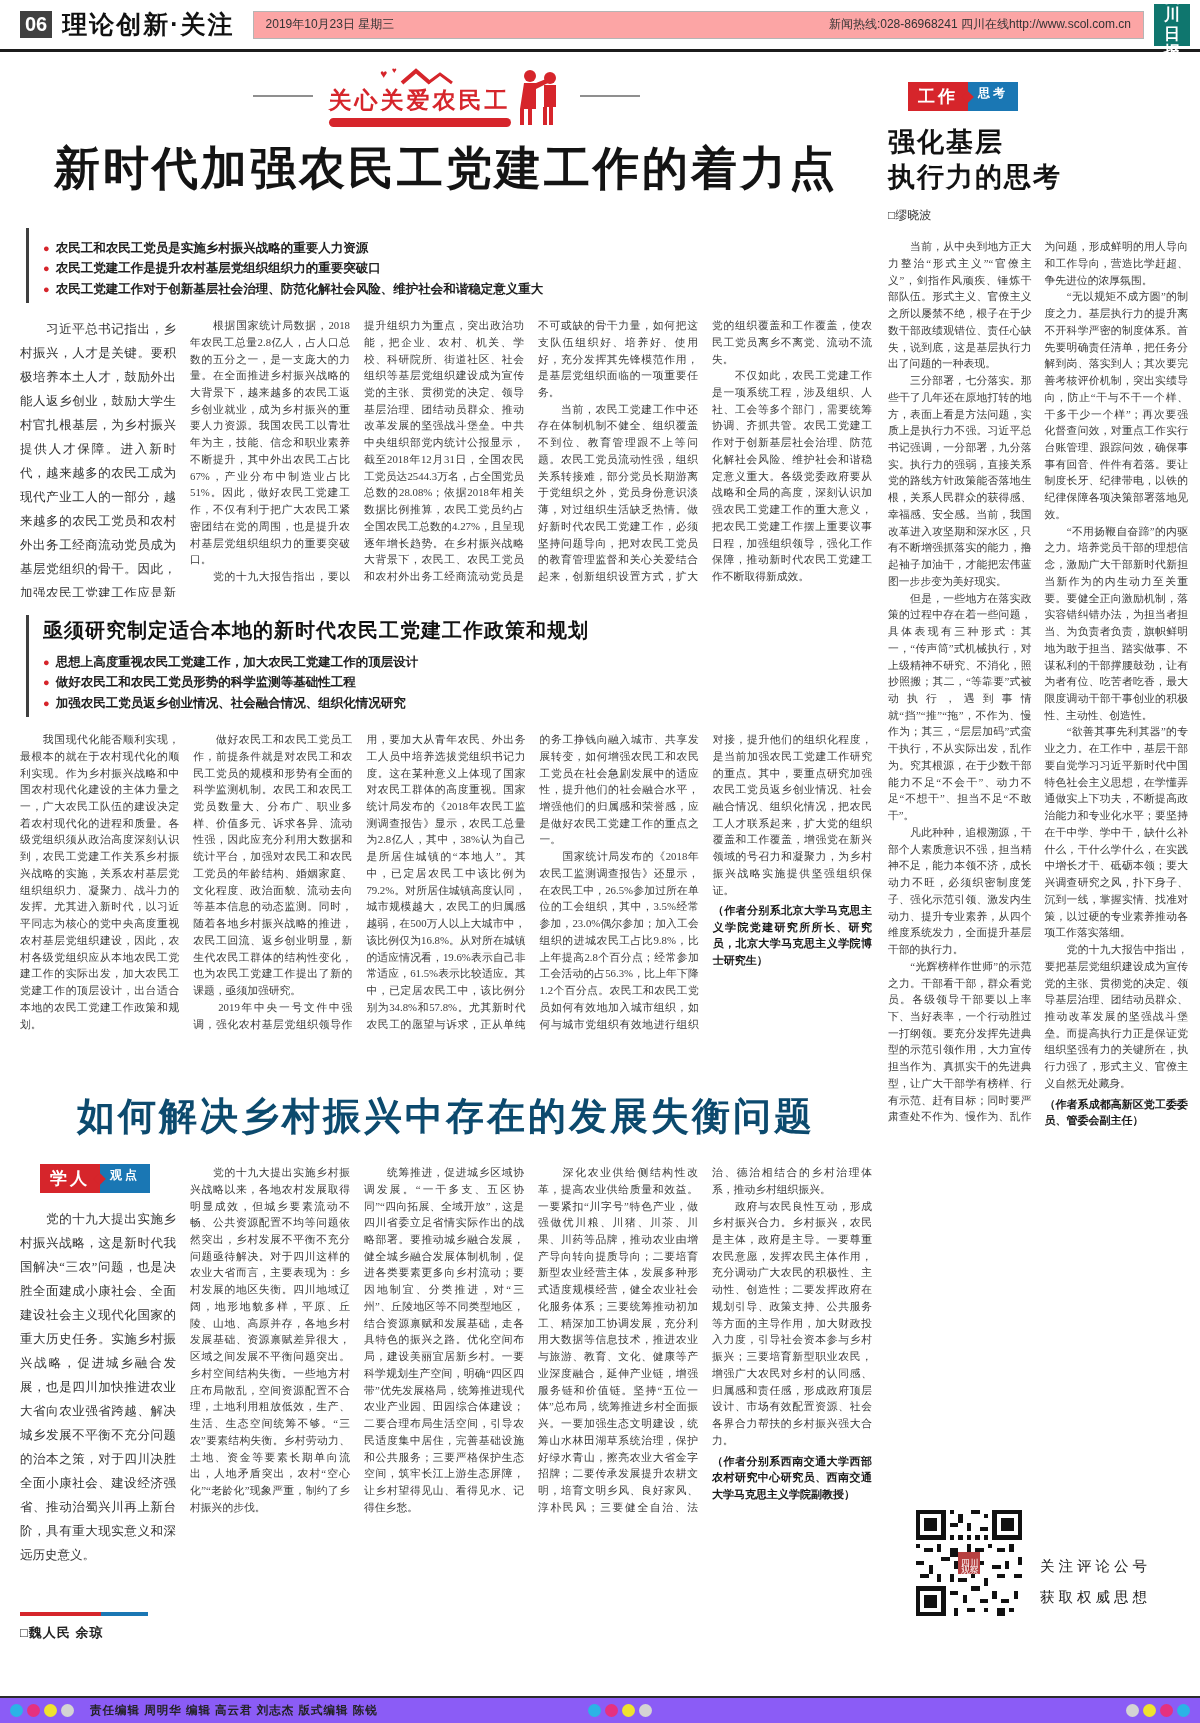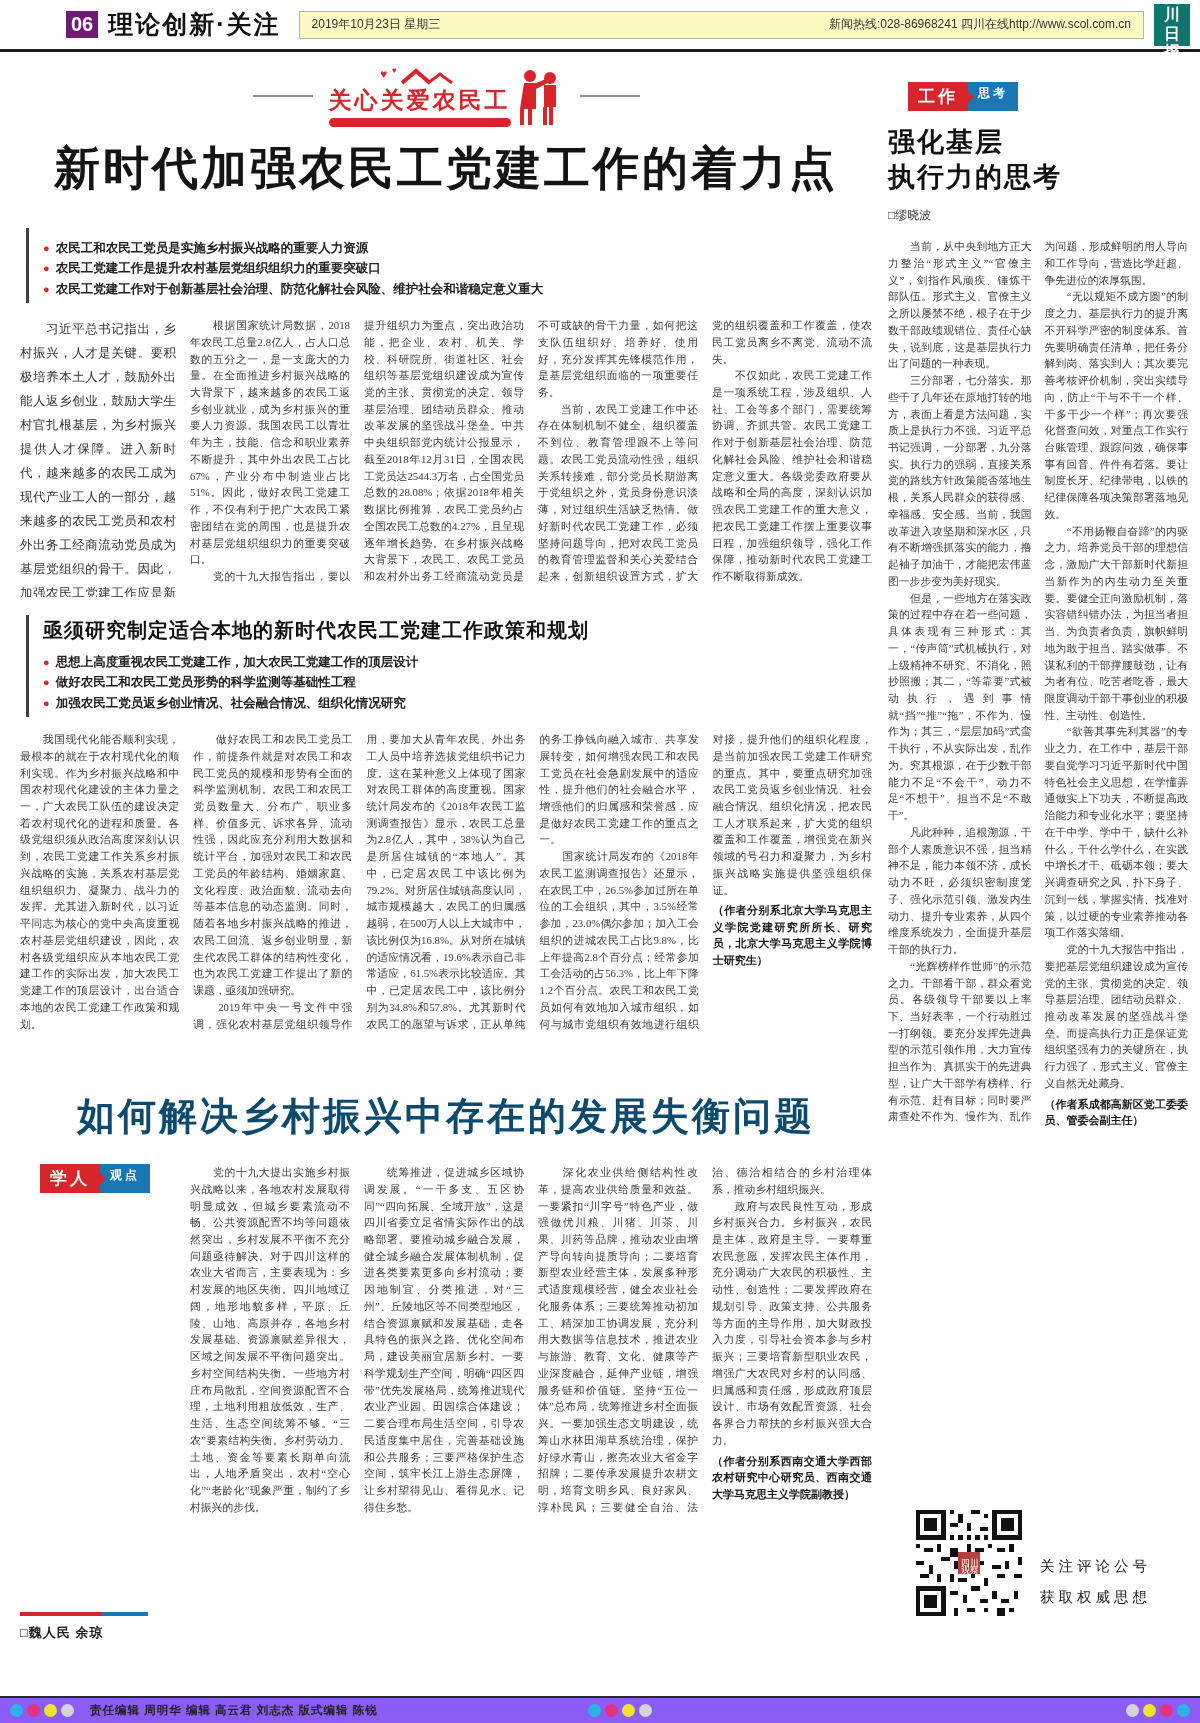--- a/index.html
+++ b/index.html
@@ -5,23 +5,23 @@
   * { margin:0; padding:0; box-sizing:border-box; }
   html,body { background:#f2f2ee; }
   body {
     width:1200px; height:1723px; margin:0 auto; background:#ffffff;
     font-family:"Liberation Sans", sans-serif; color:#222;
     display:flex; flex-direction:column; overflow:hidden;
   }
   
   .topbar { display:flex; align-items:center; height:52px; padding:0 10px 0 20px; gap:10px;
             border-bottom:3px solid #1c1c1c; flex:none; }
-  .page-num { background:#701a75; color:#fff; font-size:20px; font-weight:bold; padding:2px 5px;margin-left:46px; }
+  .page-num { background:#404040; color:#fff; font-size:20px; font-weight:bold; padding:2px 5px; }
   .section-title { font-size:25px; font-weight:bold; letter-spacing:2px; color:#111; white-space:nowrap; }
-  .date-bar { flex:1; margin-left:8px; background:#fef9c3; border:1px solid #b5b5b5; height:28px;
+  .date-bar { flex:1; margin-left:8px; background:#fca5a5; border:1px solid #b5b5b5; height:28px;
               display:flex; align-items:center; padding:0 12px; font-size:12px; color:#333; }
   .hotline { margin-left:auto; }
   .masthead { background:#0f766e; color:#fff; width:36px; height:42px; display:flex; align-items:center;
               justify-content:center; text-align:center; font-family:"Liberation Serif", serif;
               font-weight:bold; font-size:16px; line-height:1.15; word-break:break-all;
               padding:2px 6px; }
   
   .content { display:flex; padding:8px 12px 0 20px; gap:16px; flex:1; overflow:hidden; }
   .main-col { width:852px; flex:none; }
   .sidebar  { flex:1; padding-top:22px; min-width:0; }
@@ -185,20 +185,21 @@
       </div>
     </div>
 
     <h2 class="article3-headline">如何解决乡村振兴中存在的发展失衡问题</h2>
     <div class="a3-row">
       <div class="intro-col">
         <div class="tag-row">
           <span class="tag-red">学人</span>
           <span class="tag-blue">观点</span>
         </div>
+        <div class="intro-text">　　党的十九大提出实施乡村振兴战略，这是新时代我国解决“三农”问题，也是决胜全面建成小康社会、全面建设社会主义现代化国家的重大历史任务。实施乡村振兴战略，促进城乡融合发展，也是四川加快推进农业大省向农业强省跨越、解决城乡发展不平衡不充分问题的治本之策，对于四川决胜全面小康社会、建设经济强省、推动治蜀兴川再上新台阶，具有重大现实意义和深远历史意义。</div>
         <div class="byline-block">
           <div class="byline-rule"></div>
           <div class="byline">□魏人民 余琼</div>
         </div>
       </div>
       <div class="cols4">
         <div class="flow">　　党的十九大提出实施乡村振兴战略以来，各地农村发展取得明显成效，但城乡要素流动不畅、公共资源配置不均等问题依然突出，乡村发展不平衡不充分问题亟待解决。对于四川这样的农业大省而言，主要表现为：乡村发展的地区失衡。四川地域辽阔，地形地貌多样，平原、丘陵、山地、高原并存，各地乡村发展基础、资源禀赋差异很大，区域之间发展不平衡问题突出。乡村空间结构失衡。一些地方村庄布局散乱，空间资源配置不合理，土地利用粗放低效，生产、生活、生态空间统筹不够。“三农”要素结构失衡。乡村劳动力、土地、资金等要素长期单向流出，人地矛盾突出，农村“空心化”“老龄化”现象严重，制约了乡村振兴的步伐。
 　　统筹推进，促进城乡区域协调发展。“一干多支、五区协同”“四向拓展、全域开放”，这是四川省委立足省情实际作出的战略部署。要推动城乡融合发展，健全城乡融合发展体制机制，促进各类要素更多向乡村流动；要因地制宜、分类推进，对“三州”、丘陵地区等不同类型地区，结合资源禀赋和发展基础，走各具特色的振兴之路。优化空间布局，建设美丽宜居新乡村。一要科学规划生产空间，明确“四区四带”优先发展格局，统筹推进现代农业产业园、田园综合体建设；二要合理布局生活空间，引导农民适度集中居住，完善基础设施和公共服务；三要严格保护生态空间，筑牢长江上游生态屏障，让乡村望得见山、看得见水、记得住乡愁。
 　　深化农业供给侧结构性改革，提高农业供给质量和效益。一要紧扣“川字号”特色产业，做强做优川粮、川猪、川茶、川果、川药等品牌，推动农业由增产导向转向提质导向；二要培育新型农业经营主体，发展多种形式适度规模经营，健全农业社会化服务体系；三要统筹推动初加工、精深加工协调发展，充分利用大数据等信息技术，推进农业与旅游、教育、文化、健康等产业深度融合，延伸产业链，增强服务链和价值链。坚持“五位一体”总布局，统筹推进乡村全面振兴。一要加强生态文明建设，统筹山水林田湖草系统治理，保护好绿水青山，擦亮农业大省金字招牌；二要传承发展提升农耕文明，培育文明乡风、良好家风、淳朴民风；三要健全自治、法治、德治相结合的乡村治理体系，推动乡村组织振兴。
 　　政府与农民良性互动，形成乡村振兴合力。乡村振兴，农民是主体，政府是主导。一要尊重农民意愿，发挥农民主体作用，充分调动广大农民的积极性、主动性、创造性；二要发挥政府在规划引导、政策支持、公共服务等方面的主导作用，加大财政投入力度，引导社会资本参与乡村振兴；三要培育新型职业农民，增强广大农民对乡村的认同感、归属感和责任感，形成政府顶层设计、市场有效配置资源、社会各界合力帮扶的乡村振兴强大合力。</div>

